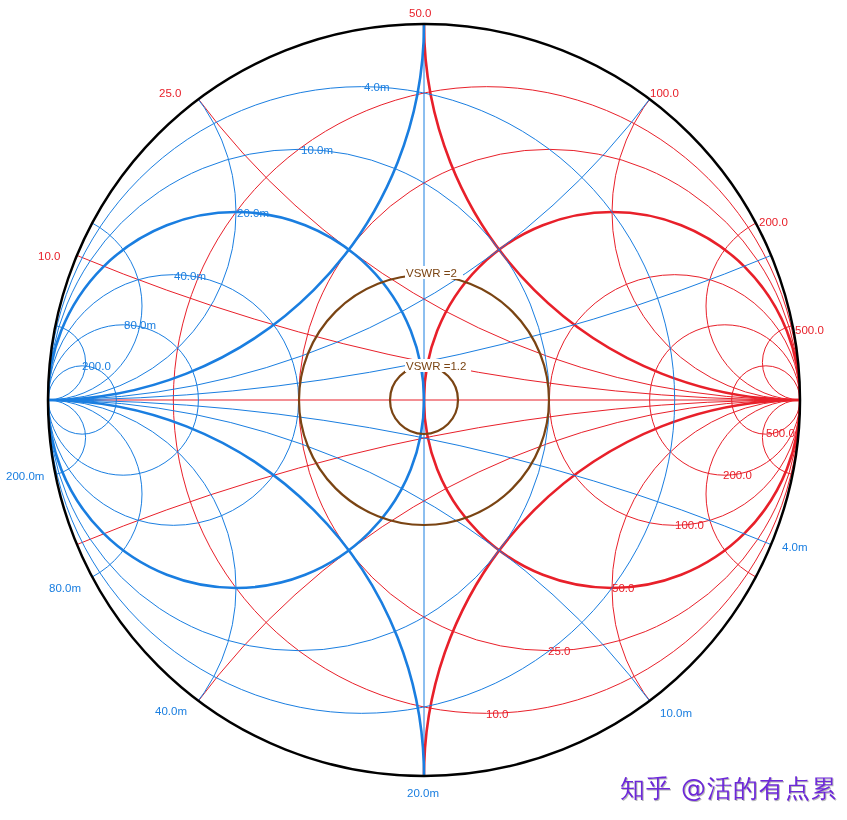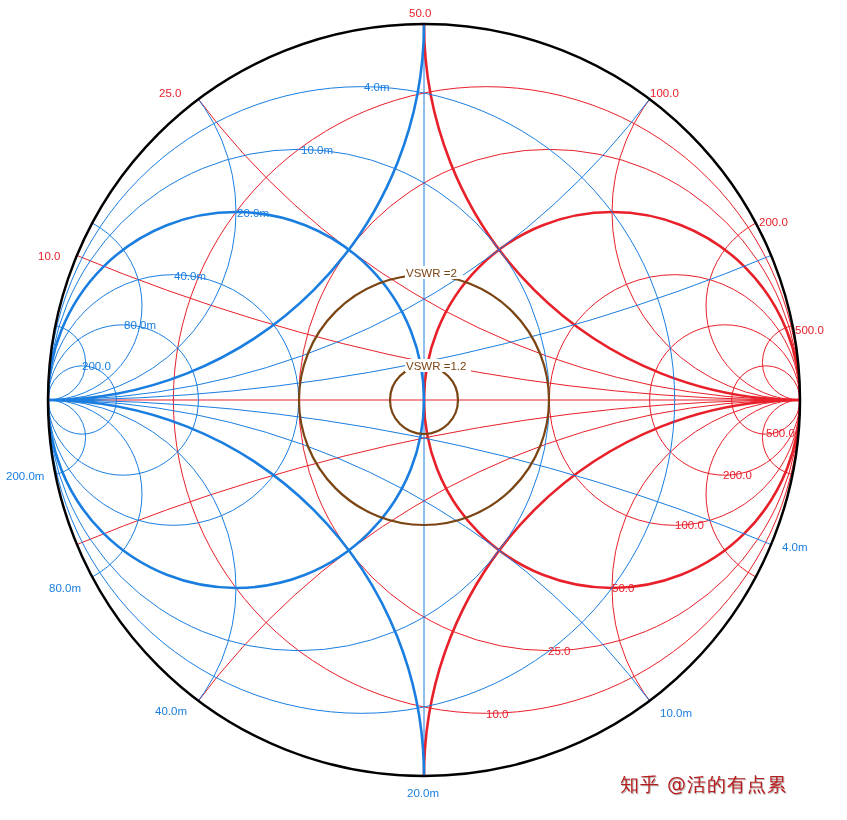--- a/index.html
+++ b/index.html
@@ -1,19 +1,19 @@
 <!DOCTYPE html>
 <html><head>
 <meta charset="utf-8">
 <style>
   html, body { margin: 0; padding: 0; background: #ffffff; }
   body { width: 847px; height: 820px; position: relative; overflow: hidden; font-family: "Liberation Sans", sans-serif; }
   #chart { position: absolute; left: 0; top: 0; }
   .lbl { font-family: "Liberation Sans", sans-serif; font-size: 11.5px; }
-  .watermark { position: absolute; left: 620px; top: 772px; font-family: "DejaVu Sans", sans-serif; font-size: 19px; color: #b91c1c; letter-spacing: 1px; text-shadow: 1px 1px 0 #b8b8b8; }
+  .watermark { position: absolute; left: 620px; top: 772px; font-family: "DejaVu Sans", sans-serif; font-size: 25px; color: #6d28d9; letter-spacing: 1px; text-shadow: 1px 1px 0 #b8b8b8; }
 </style>
 </head>
 <body>
 
 <svg id="chart" width="847" height="820" viewBox="0 0 847 820" xmlns="http://www.w3.org/2000/svg">
   <defs>
     <clipPath id="unit">
         <circle cx="424" cy="400" r="376"></circle>
       </clipPath>
   </defs>

